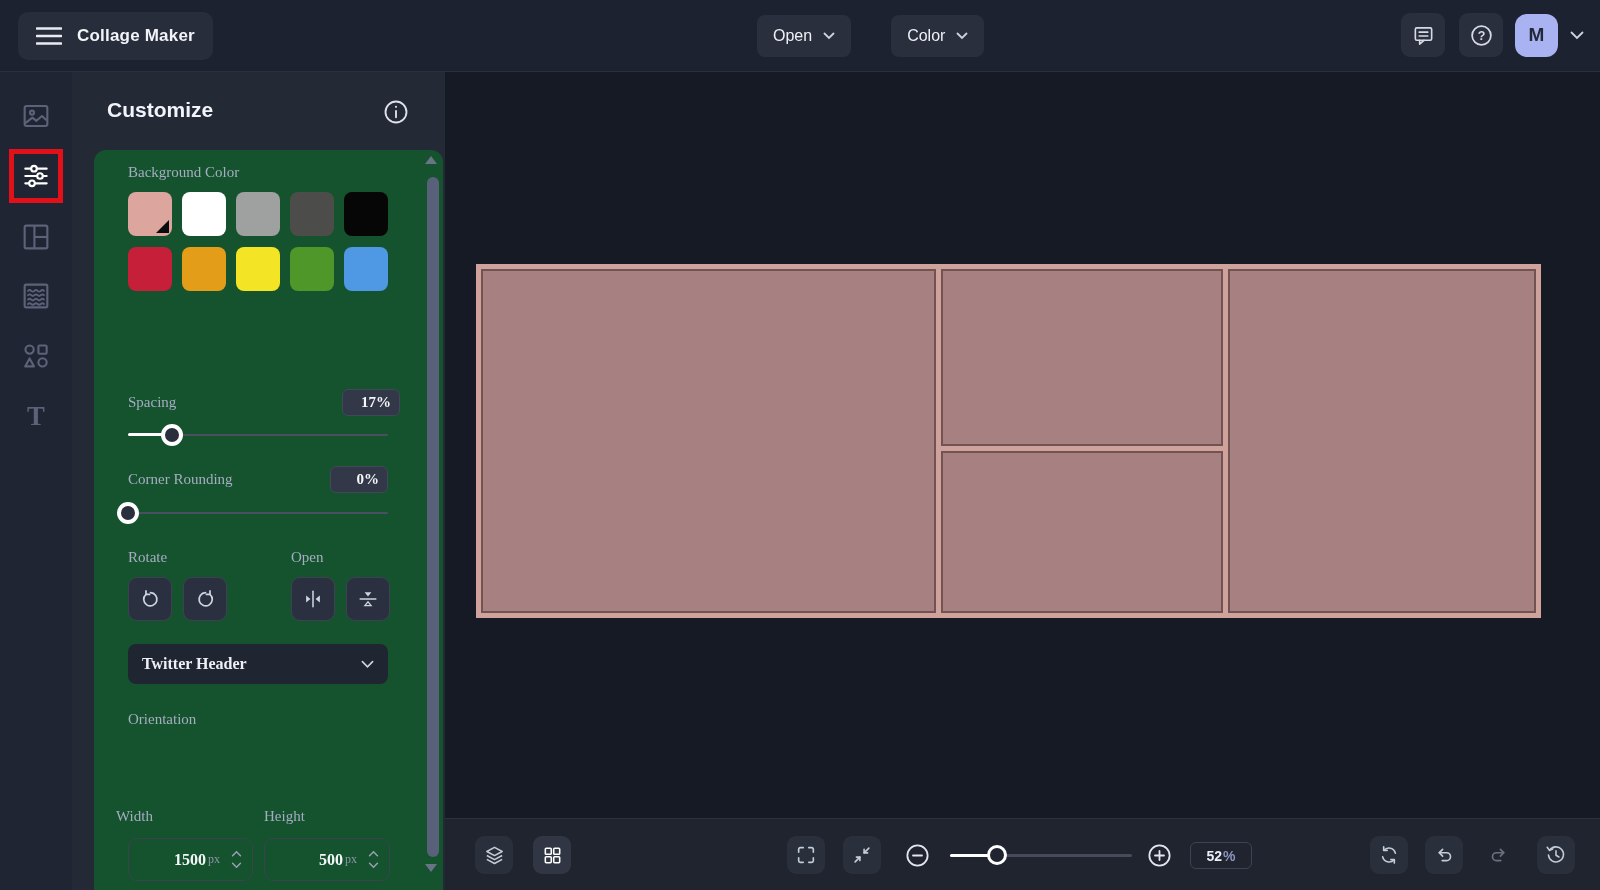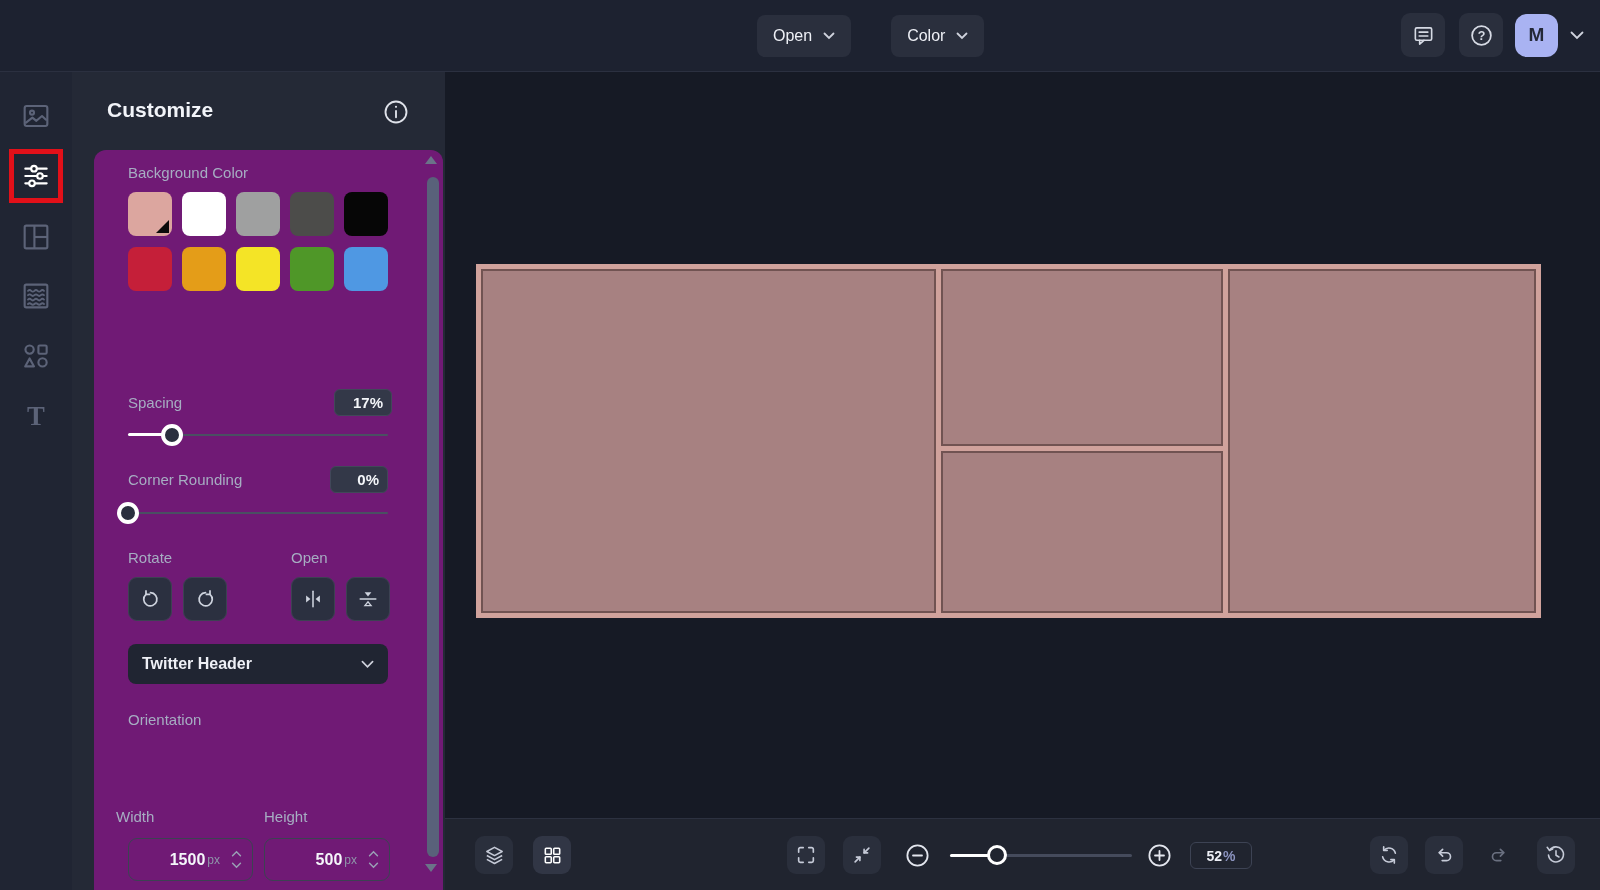--- a/index.html
+++ b/index.html
@@ -21,21 +21,21 @@
   
   .sidebar { position:absolute; left:0; top:72px; width:72px; height:818px; background:#202533; z-index:20; }
   .tool { position:absolute; left:14px; width:44px; height:44px; display:flex; align-items:center; justify-content:center; color:#5c6378; cursor:pointer; }
   .tool.active { color:#ffffff; }
   .tool-highlight { position:absolute; left:9px; top:77px; width:54px; height:54px; border:5px solid #e21019; z-index:5; pointer-events:none; }
 
   
   .panel { position:absolute; left:72px; top:72px; width:373px; height:818px; background:#242936; z-index:10; }
   .panel-title { position:absolute; left:35px; top:26px; font-size:21px; font-weight:700; color:#f2f4f9; }
   .info-btn { position:absolute; left:310px; top:26px; width:28px; height:28px; color:#dfe2ea; cursor:pointer; }
-  .panel-body { position:absolute; left:22px; top:78px; right:2px; bottom:0; background:#701a75; border-radius:12px 12px 0 0; }
+  .panel-body { position:absolute; left:22px; top:78px; right:2px; bottom:0; background:#14532d; border-radius:12px 12px 0 0;font-family:Liberation Serif, serif; }
   .plabel { position:absolute; font-size:15px; color:#a6adc2; }
   .swatch-grid { position:absolute; left:34px; top:42px; width:262px; display:flex; flex-wrap:wrap; gap:11px 10px; }
   .swatch { width:44px; height:44px; border-radius:8px; position:relative; cursor:pointer; }
   .swatch.selected::after { content:""; position:absolute; right:3px; bottom:3px; width:0; height:0; border-left:13px solid transparent; border-bottom:13px solid #0b0b0b; }
   .valbox { position:absolute; width:58px; height:27px; background:#333848; border:1px solid #414859; border-radius:6px; font-size:15px; font-weight:700; color:#f4f6fa; display:flex; align-items:center; justify-content:flex-end; padding-right:8px; }
   .hslider { position:absolute; left:34px; width:260px; height:22px; cursor:pointer; }
   .hslider .track { position:absolute; left:0; right:0; top:10px; height:2px; background:#4a5062; border-radius:2px; }
   .hslider .slider-fill { position:absolute; left:0; top:9px; height:3px; background:#ffffff; border-radius:2px; }
   .hslider .slider-thumb { position:absolute; top:0; width:22px; height:22px; margin-left:-11px; border-radius:50%; border:4px solid #ffffff; background:#2a2f3e; }
   .sq-btn { position:absolute; width:44px; height:44px; background:#2b3040; border:1px solid #3c4252; border-radius:9px; display:flex; align-items:center; justify-content:center; color:#ced3de; cursor:pointer; }
@@ -75,20 +75,30 @@
   .zoombox .zn { color:#eceef5; font-weight:600; } .zoombox .zu { color:#8b93bf; font-weight:600; }
 
   svg { display:block; }
 </style>
 </head>
 <body>
 
 <div class="screen">
 
   <div class="topbar">
+    <div class="brand">
+      <span>
+        <svg width="26" height="20" viewBox="0 0 26 20" stroke="#e8ebf3" stroke-width="2.6" stroke-linecap="round">
+            <line x1="1" y1="2.5" x2="25" y2="2.5"></line>
+            <line x1="1" y1="10" x2="25" y2="10"></line>
+            <line x1="1" y1="17.5" x2="25" y2="17.5"></line>
+          </svg>
+      </span>
+      <span class="brand-title">Collage Maker</span>
+    </div>
 
     <div class="topbar-center">
       <div class="tb-btn">
         <span>Open</span>
         <span class="chev">
             <svg width="12" height="8" viewBox="0 0 12 8" fill="none" stroke="currentColor" stroke-width="1.8" stroke-linecap="round">
               <polyline points="1.5,1.5 6,6 10.5,1.5"></polyline>
             </svg>
           </span>
       </div>
@@ -219,21 +229,21 @@
           <div class="swatch" style="background: rgb(76, 76, 74);"></div>
           <div class="swatch" style="background: rgb(6, 6, 6);"></div>
           <div class="swatch" style="background: rgb(197, 31, 57);"></div>
           <div class="swatch" style="background: rgb(228, 157, 24);"></div>
           <div class="swatch" style="background: rgb(244, 228, 38);"></div>
           <div class="swatch" style="background: rgb(79, 151, 40);"></div>
           <div class="swatch" style="background: rgb(79, 152, 227);"></div>
         </div>
 
       <div class="plabel" style="left:34px; top:244px;">Spacing</div>
-      <div class="valbox" style="left:240px; top:239px;">17%</div>
+      <div class="valbox" style="left:248px; top:239px;">17%</div>
       <div class="hslider" style="top:274px;">
         <div class="track"></div>
           <div class="slider-fill" style="width: 17%;"></div>
           <div class="slider-thumb" style="left: 17%;"></div>
       </div>
 
       <div class="plabel" style="left:34px; top:321px;">Corner Rounding</div>
       <div class="valbox" style="left:236px; top:316px;">0%</div>
       <div class="hslider" style="top:352px;">
         <div class="track"></div>

